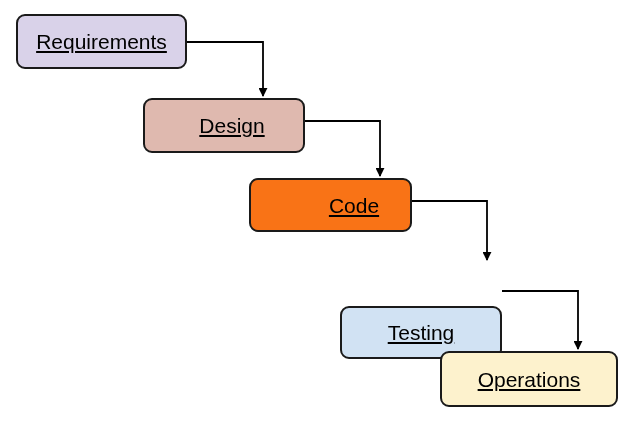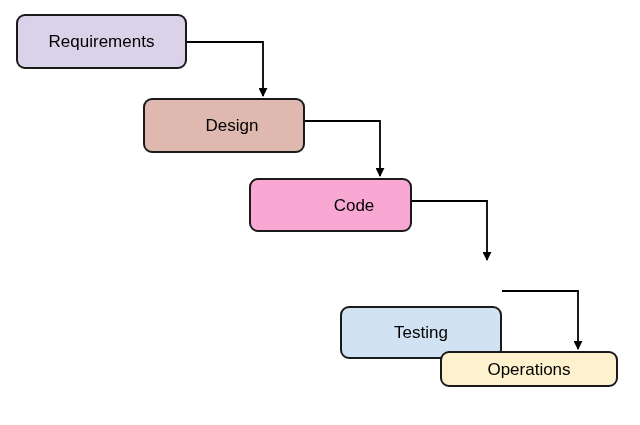--- a/index.html
+++ b/index.html
@@ -35,30 +35,31 @@
     position: absolute;
     box-sizing: border-box;
     border: 2px solid var(--border);
     border-radius: 9px;
     display: flex;
     align-items: center;
     justify-content: center;
   }
   .node-label {
     color: var(--text);
-    font-size: 17px;
+    font-size: 21px;
     line-height: 1;
     white-space: nowrap;
+    text-decoration: underline;
   }
   
   .node-1 { left: 16px;  top: 14px;  width: 171px; height: 55px; }
   .node-2 { left: 143px; top: 98px;  width: 162px; height: 55px; padding-left: 16px; }
   .node-3 { left: 249px; top: 178px; width: 163px; height: 54px; }
   .node-4 { left: 340px; top: 262px; width: 162px; height: 53px; }
-  .node-5 { left: 440px; top: 351px; width: 178px; height: 36px; }
+  .node-5 { left: 440px; top: 351px; width: 178px; height: 56px; }
 </style>
 </head>
 <body>
 
 <div class="canvas" style="background: rgb(255, 255, 255); --border: #1a1a1a; --text: #000000;">
 
   <svg class="connectors" viewBox="0 0 640 425" xmlns="http://www.w3.org/2000/svg">
     <defs>
       <marker id="arrowhead" viewBox="0 0 10 10" refX="9" refY="5" markerWidth="5" markerHeight="5" orient="auto" markerUnits="strokeWidth">
         <path d="M 0 0 L 10 5 L 0 10 z" fill="#000000"></path>
@@ -71,21 +72,21 @@
   </svg>
 
   <div class="node node-1" style="background-color: rgb(217, 210, 233);">
     <span class="node-label">Requirements</span>
   </div>
 
   <div class="node node-2" style="background-color: rgb(223, 185, 175);">
     <span class="node-label">Design</span>
   </div>
 
-  <div class="node node-3" style="background-color: #f9a8d4; padding-left: 47px;">
+  <div class="node node-3" style="background-color: #f97316; padding-left: 47px;">
     <span class="node-label">Code</span>
   </div>
 
   <div class="node node-4" style="background-color: rgb(209, 226, 243); margin-top: 44px;">
     <span class="node-label">Testing</span>
   </div>
 
   <div class="node node-5" style="background-color: rgb(253, 242, 205);">
     <span class="node-label">Operations</span>
   </div>

